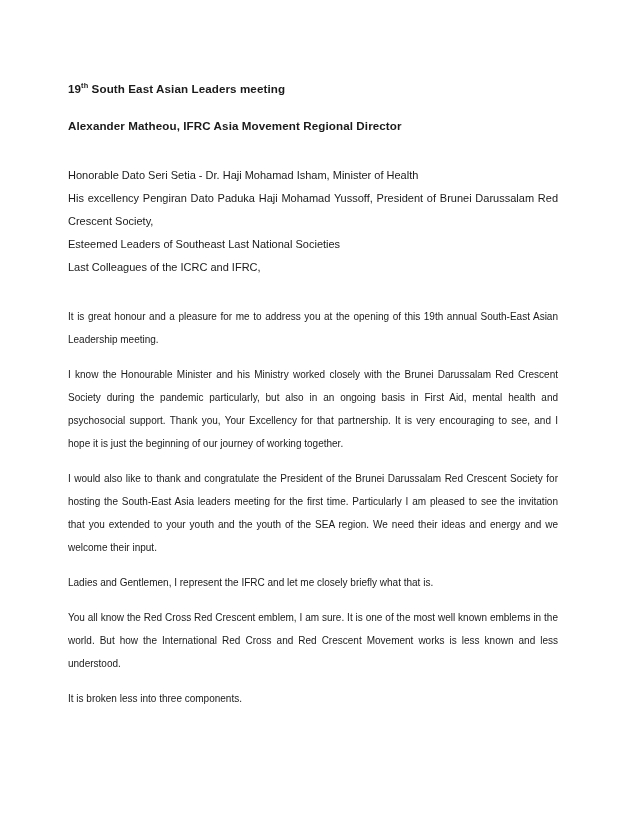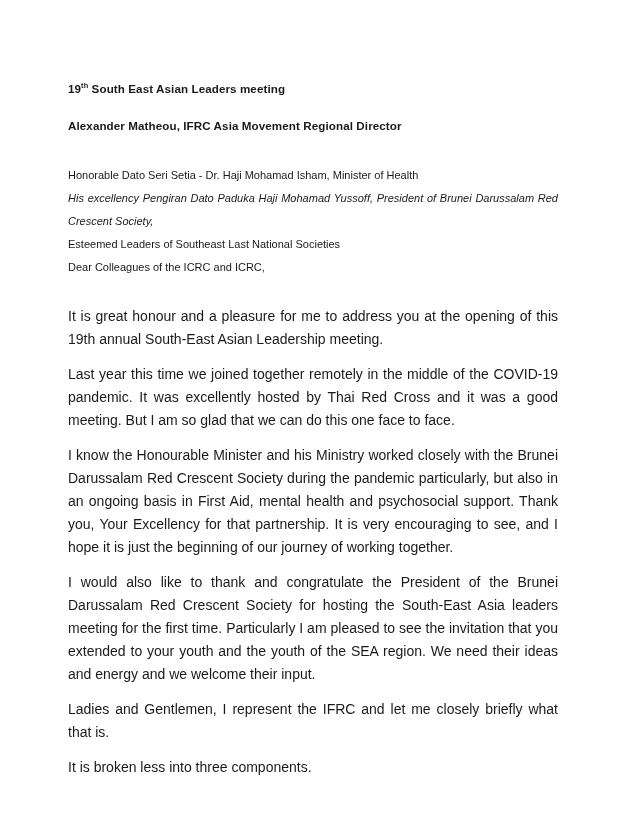--- a/index.html
+++ b/index.html
@@ -43,27 +43,26 @@
     font-size: 11px;
     line-height: 23px;
   }
   .salutation .sal-line {
     display: block;
     text-align: justify;
     text-align-last: left;
   }
   .salutation .sal-line.justify {
     text-align: justify;
-    font-style: italic;
   }
   .body-block {
     margin-top: 26px;
   }
   p.para {
-    font-size: 14px;
+    font-size: 10px;
     line-height: 23px;
     margin: 0 0 12px 0;
     text-align: justify;
     text-align-last: left;
   }
   p.para:last-child {
     margin-bottom: 0;
   }
 </style>
 </head>
@@ -73,25 +72,25 @@
 
   <div class="doc-title">
     <span class="line"><span>19</span><sup>th</sup><span> South East Asian Leaders meeting</span></span>
     <span class="line"><span>Alexander Matheou, IFRC Asia Movement Regional Director</span><sup></sup><span></span></span>
   </div>
 
   <div class="salutation">
     <span class="sal-line">Honorable Dato Seri Setia - Dr. Haji Mohamad Isham, Minister of Health</span>
     <span class="sal-line justify">His excellency Pengiran Dato Paduka Haji Mohamad Yussoff, President of Brunei Darussalam Red Crescent Society,</span>
     <span class="sal-line">Esteemed Leaders of Southeast Last National Societies</span>
-    <span class="sal-line">Dear Colleagues of the ICRC and ICRC,</span>
+    <span class="sal-line">Last Colleagues of the ICRC and IFRC,</span>
   </div>
 
   <div class="body-block">
     <p class="para">It is great honour and a pleasure for me to address you at the opening of this 19th annual South-East Asian Leadership meeting.</p>
-    <p class="para">Last year this time we joined together remotely in the middle of the COVID-19 pandemic.  It was excellently hosted by Thai Red Cross and it was a good meeting.  But I am so glad that we can do this one face to face.</p>
     <p class="para">I know the Honourable Minister and his Ministry worked closely with the Brunei Darussalam Red Crescent Society during the pandemic particularly, but also in an ongoing basis in First Aid, mental health and psychosocial support. Thank you, Your Excellency for that partnership. It is very encouraging to see, and I hope it is just the beginning of our journey of working together.</p>
     <p class="para">I would also like to thank and congratulate the President of the Brunei Darussalam Red Crescent Society for hosting the South-East Asia leaders meeting for the first time.  Particularly I am pleased to see the invitation that you extended to your youth and the youth of the SEA region.  We need their ideas and energy and we welcome their input.</p>
     <p class="para">Ladies and Gentlemen, I represent the IFRC and let me closely briefly what that is.</p>
+    <p class="para">You all know the Red Cross Red Crescent emblem, I am sure.  It is one of the most well known emblems in the world.  But how the International Red Cross and Red Crescent Movement works is less known and less understood.</p>
     <p class="para">It is broken less into three components.</p>
   </div>
 
 </div>
 
 </body></html>

